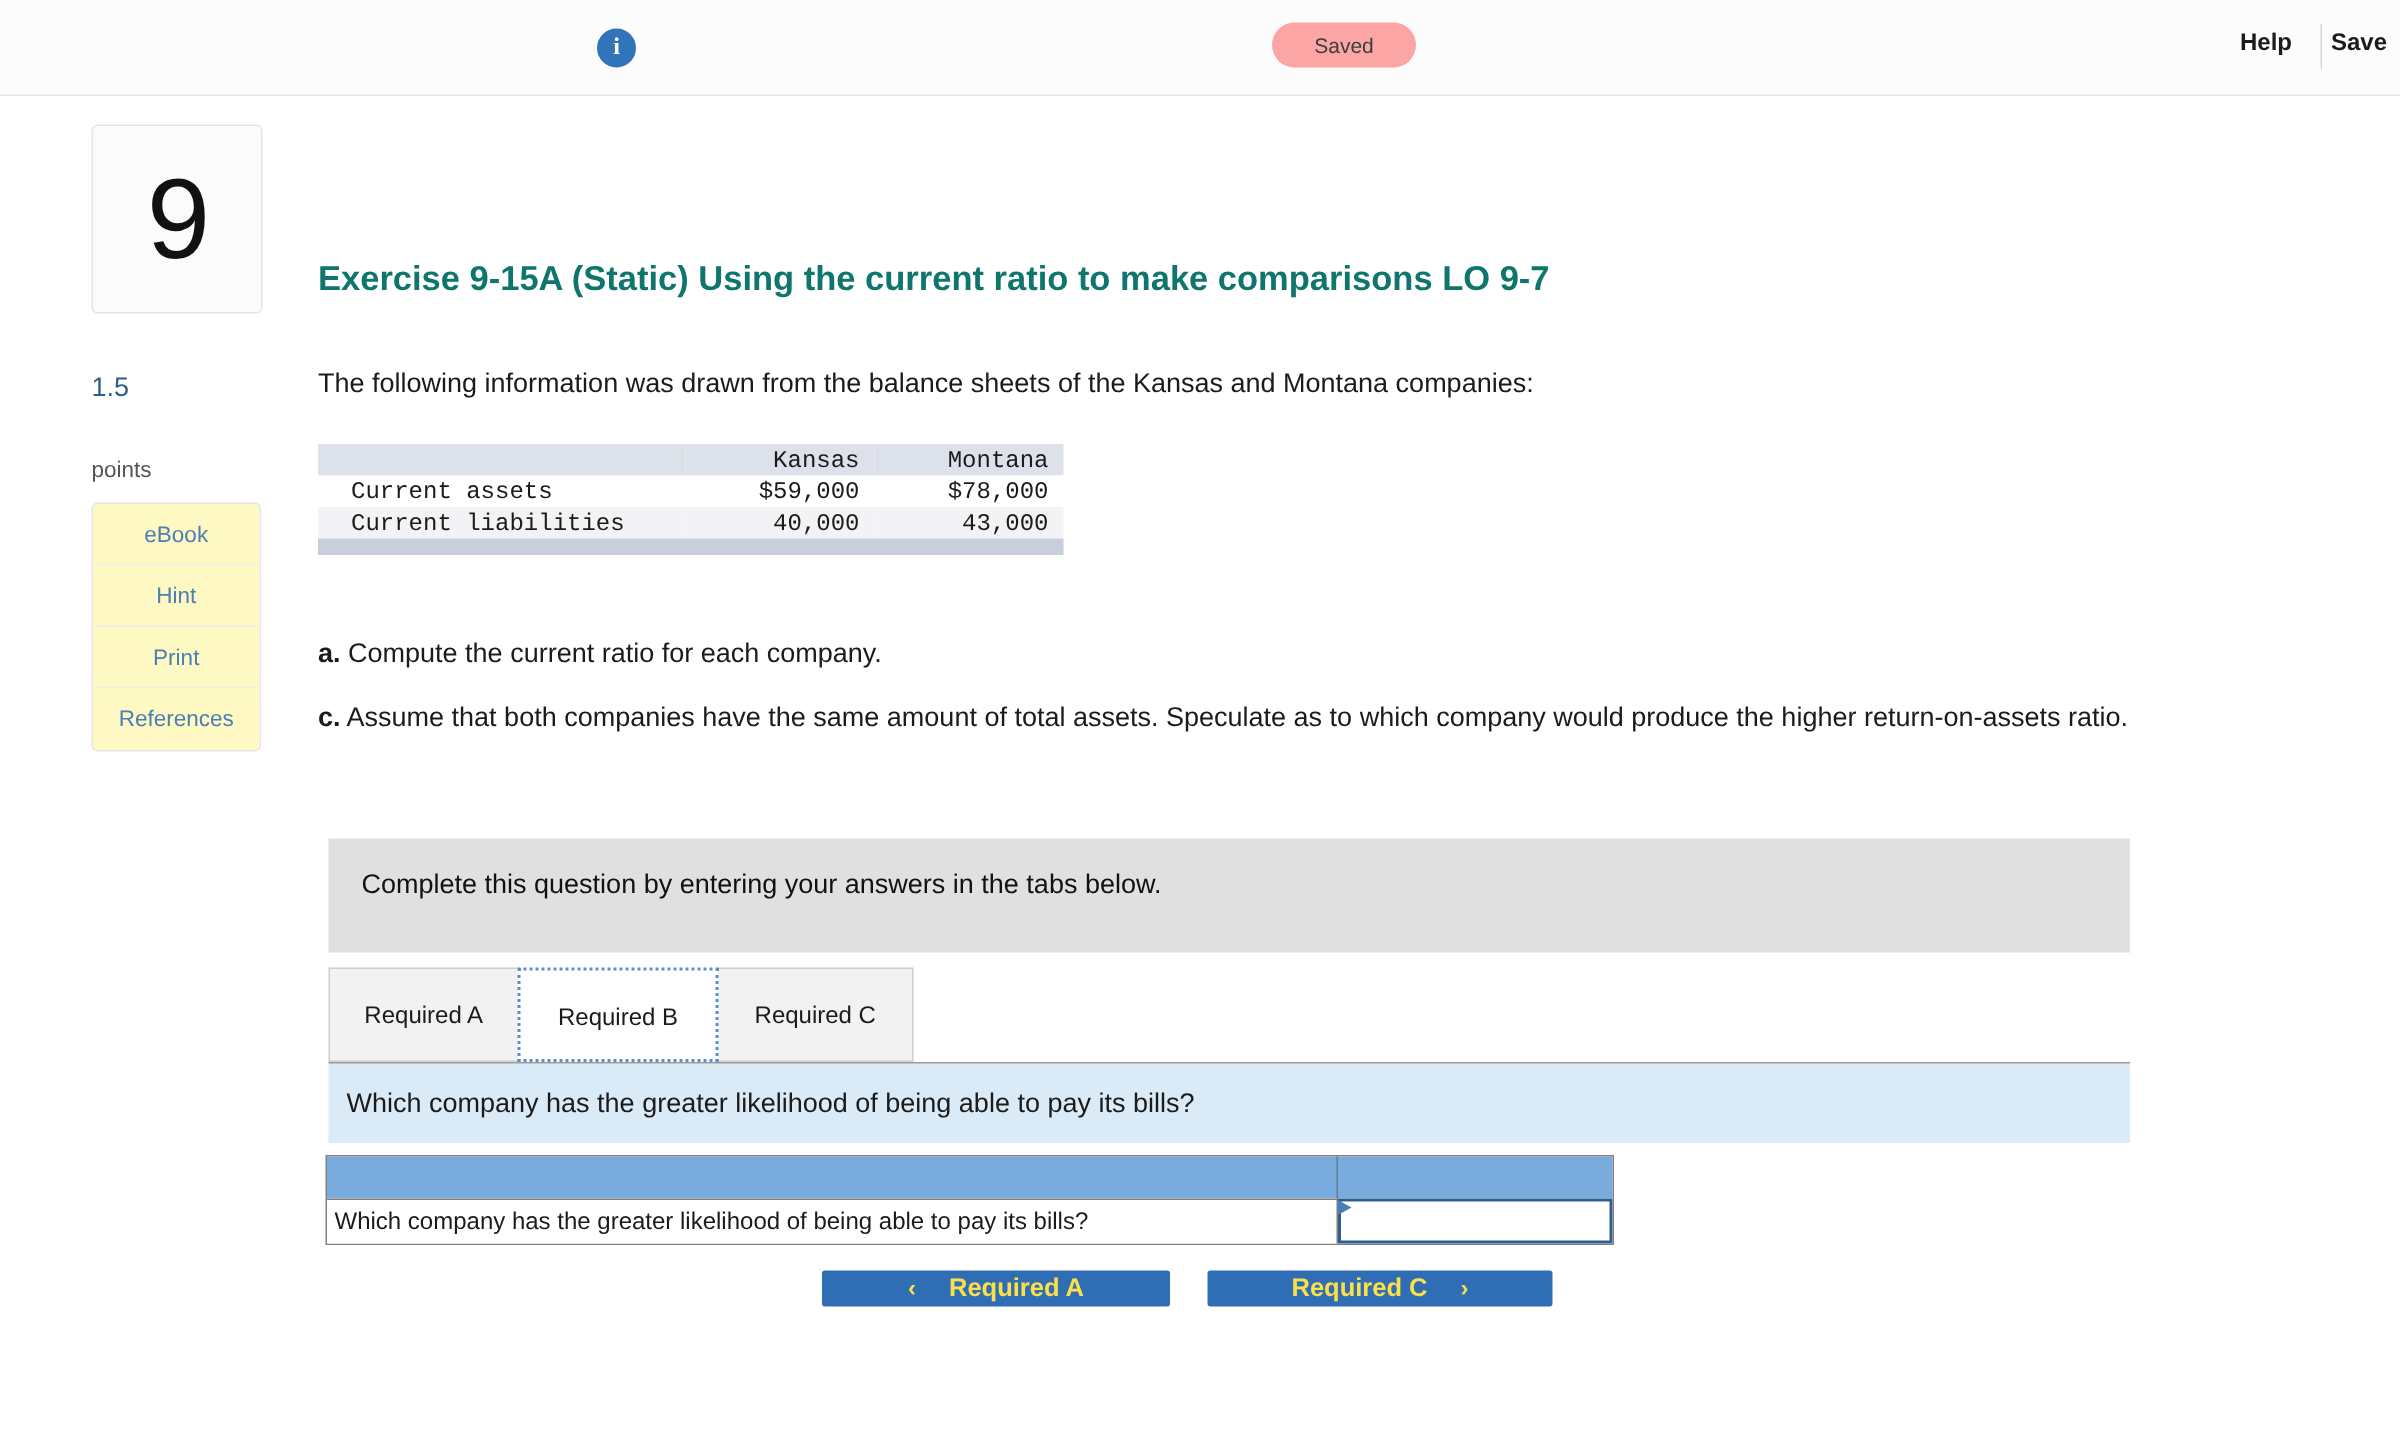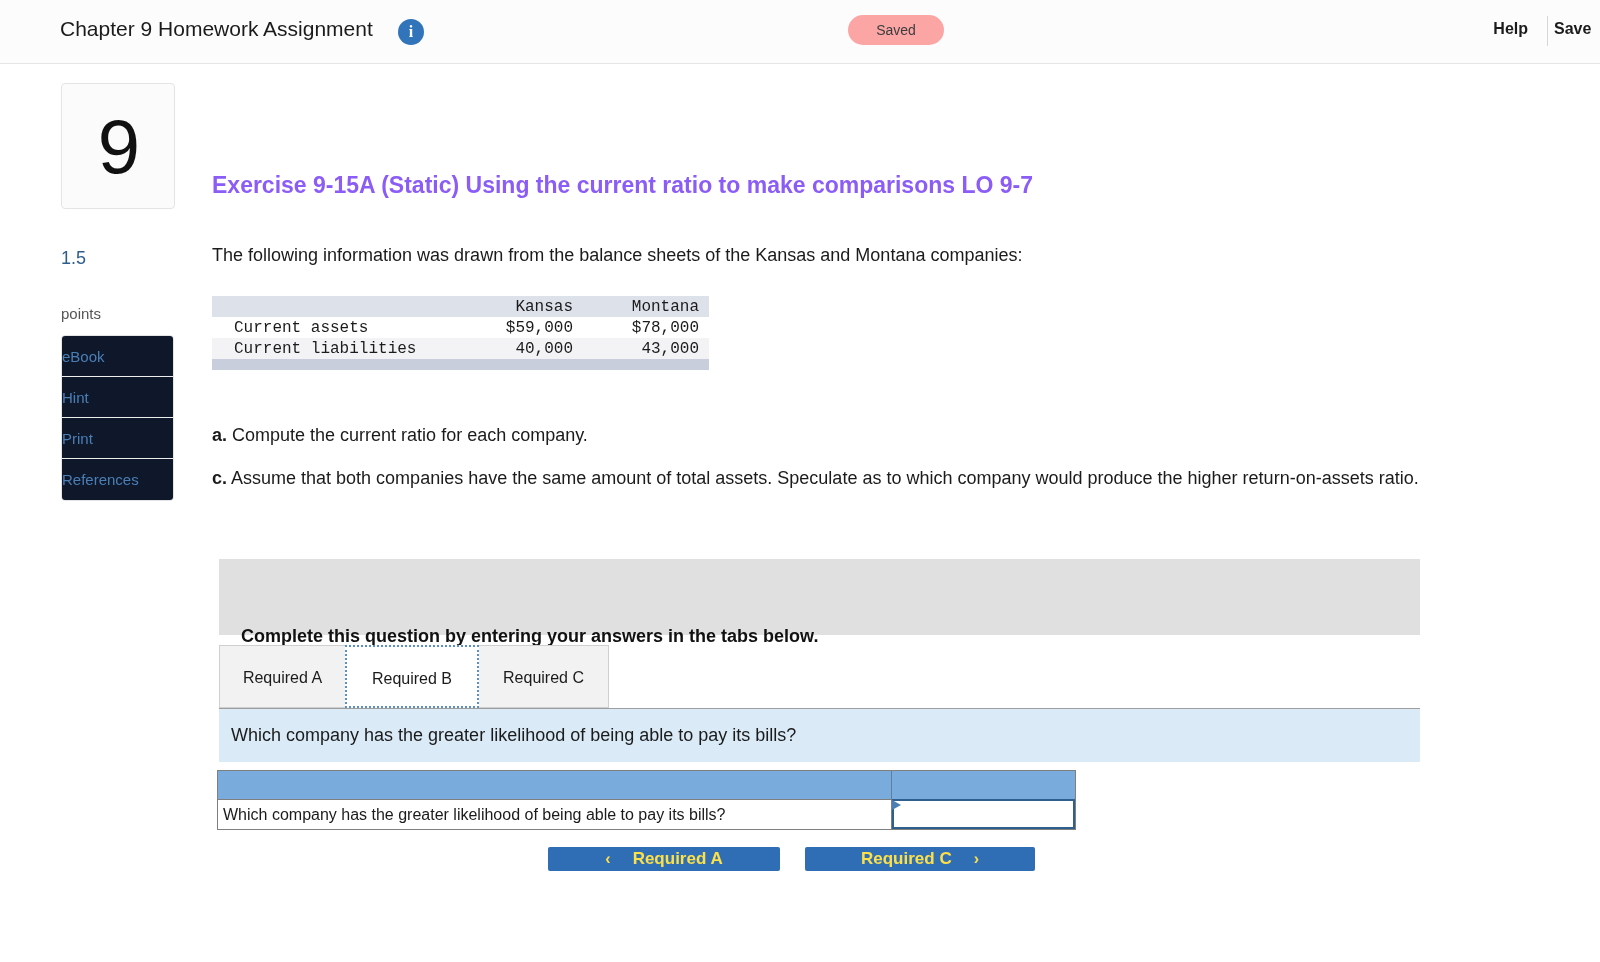--- a/index.html
+++ b/index.html
@@ -121,36 +121,36 @@
     left: 61px; top: 335px;
     width: 113px;
     border: 1px solid #e4e4e4;
     border-radius: 4px;
     background: #ffffff;
     overflow: hidden;
   }
   .rail-btn {
     height: 41px;
     line-height: 41px;
-    text-align: left;
+    text-align: center;
     font-size: 15px;
     color: #4a7fb5;
     border-bottom: 1px solid #ededed;
     cursor: pointer;
-    background: #0f172a;
+    background: #fef9c3;
   }
   .rail-btn:last-child { border-bottom: none; }
 
   
   #exercise-title {
     position: absolute;
     left: 212px; top: 172px;
     font-size: 23px;
     font-weight: bold;
-    color: #8b5cf6;
+    color: #0f766e;
     white-space: nowrap;
   }
   #intro-text {
     position: absolute;
     left: 212px; top: 245px;
     font-size: 18px;
     color: #1b1b1b;
     white-space: nowrap;
   }
 
@@ -212,23 +212,22 @@
   #instruction-banner {
     position: absolute;
     left: 219px; top: 559px;
     width: 1201px; height: 76px;
     background: #e0e0e0;
   }
   #instruction-text {
     position: absolute;
     left: 22px; top: 20px;
     font-size: 18px;
-    font-weight: bold;
+    font-weight: normal;
     color: #111111;
-    margin-top: 47px;
   }
 
   
   #tabs {
     position: absolute;
     left: 219px; top: 645px;
     height: 63px;
   }
   .tab {
     position: absolute;
@@ -348,21 +347,20 @@
   #btn-prev { left: 548px; width: 232px; }
   #btn-next { left: 805px; width: 230px; }
   .nav-btn .chev { font-weight: bold; font-size: 16px; }
   #btn-prev .chev { margin-right: 22px; }
   #btn-next .chev { margin-left: 22px; }
 </style>
 </head>
 <body>
 
 <div id="topbar">
-  <div id="topbar-title">Chapter 9 Homework Assignment</div>
   <div id="info-icon">i</div>
   <div id="saved-badge">Saved</div>
   <div id="help-link">Help</div>
   <div id="topbar-divider"></div>
   <div id="save-exit-link">Save</div>
 </div>
 
 <div id="qnum-box">
   <div id="qnum-text">9</div>
 </div>

